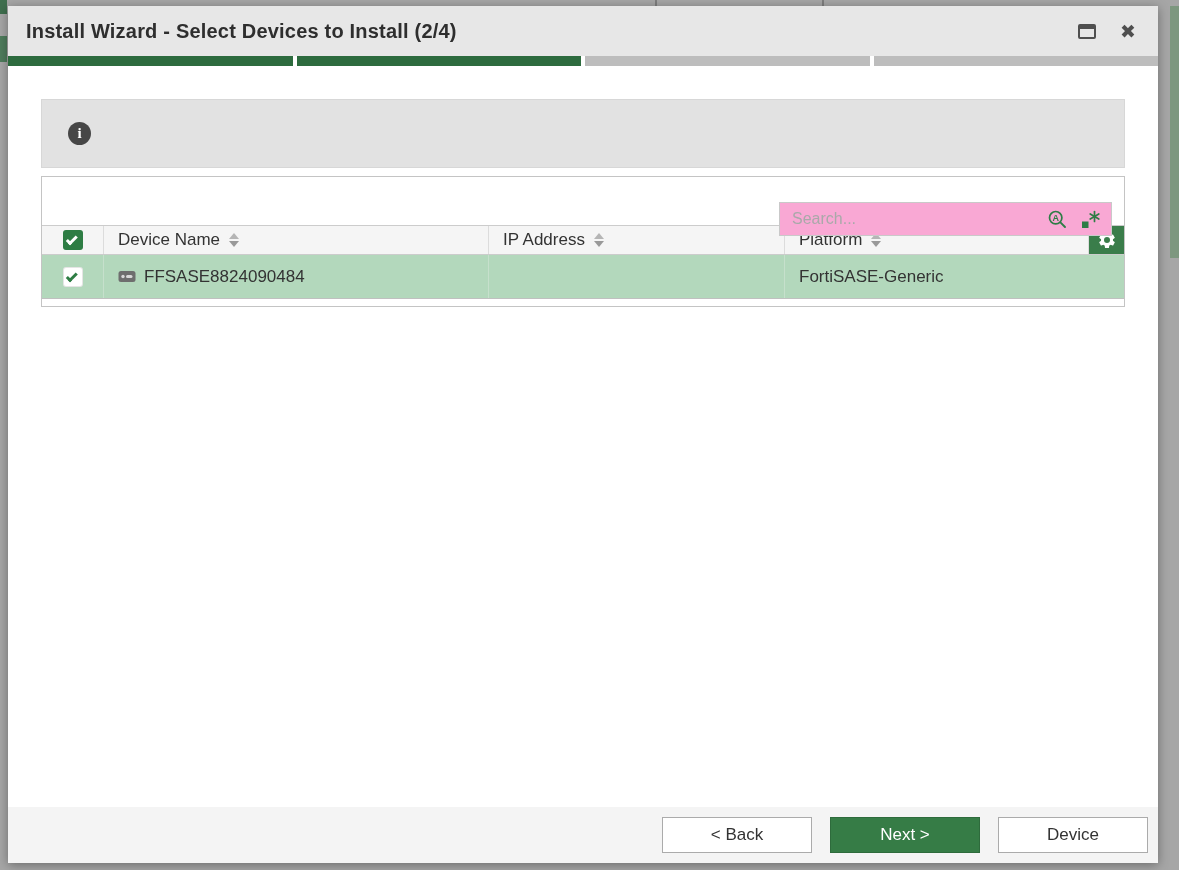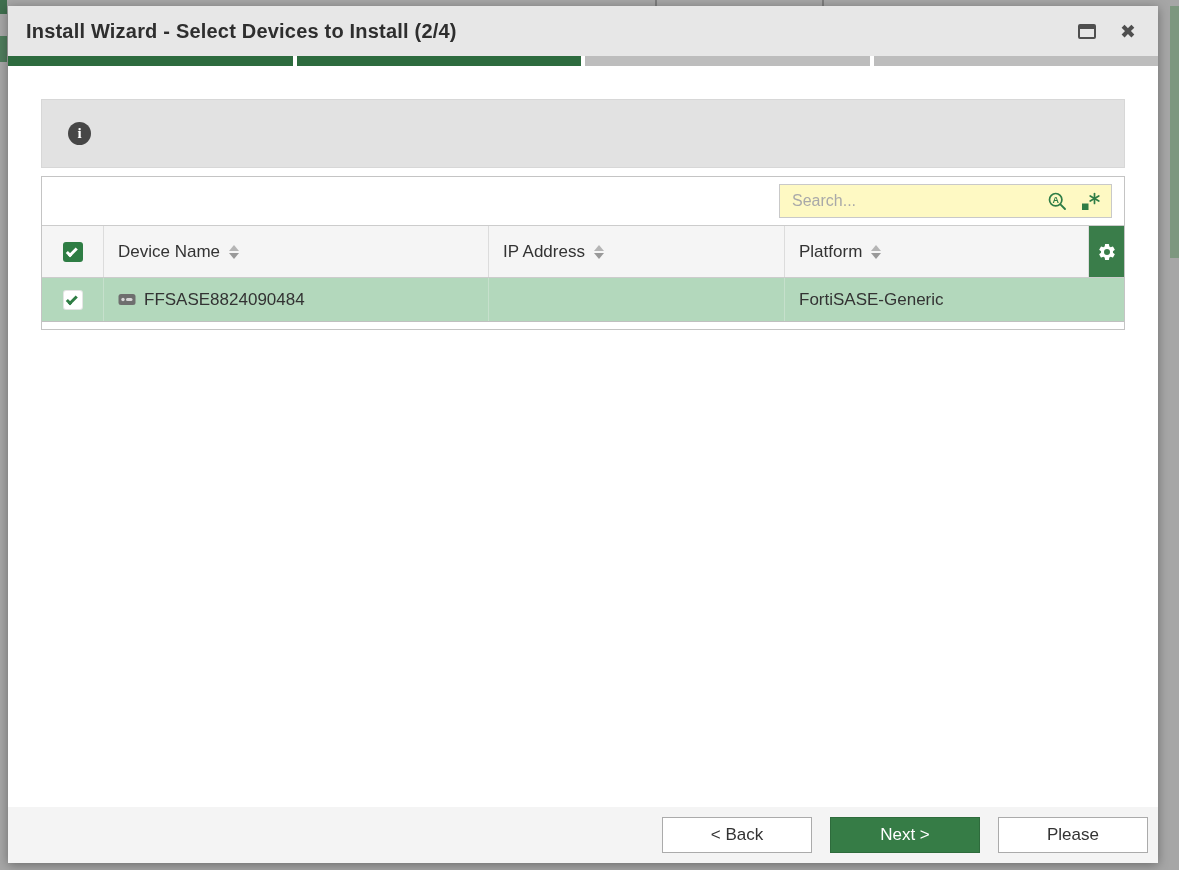--- a/index.html
+++ b/index.html
@@ -58,35 +58,35 @@
   }
   .info-text { font-size:17px; color:#3d3d3d; }
 
   
   .table-box {
     position:absolute; left:33px; top:110px; width:1084px;
     border:1px solid #c4c4c4; background:#fff;
   }
   .table-toolbar { height:48px; position:relative; background:#fff; }
   .search-box {
-    position:absolute; right:12px; top:7px; width:333px; height:34px;
-    border:1px solid #c9c9c9; background:#fef9c3;
+    position:absolute; right:12px; top:25px; width:333px; height:34px;
+    border:1px solid #c9c9c9; background:#f9a8d4;
     display:flex; align-items:center;
   }
   .search-box input {
     flex:1; border:none; outline:none; font-size:16px; padding:0 0 0 12px;
     color:#555; font-family:inherit; min-width:0; background:transparent;
   }
   .search-box input::placeholder { color:#a9a9a9; }
   .search-icons { display:flex; align-items:center; gap:12px; padding:0 10px 0 4px; }
   .search-icons svg { display:block; cursor:pointer; }
 
   
   .thead {
-    display:flex; height:53px; background:#f5f5f5;
+    display:flex; height:30px; background:#f5f5f5;
     border-top:1px solid #cccccc; border-bottom:1px solid #cccccc;
     align-items:stretch;
   }
   .th { display:flex; align-items:center; font-size:17px; color:#333;
         border-right:1px solid #dcdcdc; padding-left:14px; cursor:pointer; }
   .th:last-child { border-right:none; }
   .col-check { width:62px; justify-content:center; padding-left:0; }
   .col-name  { width:385px; }
   .col-ip    { width:296px; }
   .col-plat  { flex:1; }
@@ -252,16 +252,16 @@
       </div>
 
       <div class="hscroll-strip"></div>
     </div>
 
   </div>
 
   <div class="footer">
     <button class="btn secondary">&lt; Back</button>
     <button class="btn primary">Next &gt;</button>
-    <button class="btn secondary">Please</button>
+    <button class="btn secondary">Device</button>
   </div>
 
 </div>
 
 </body></html>

